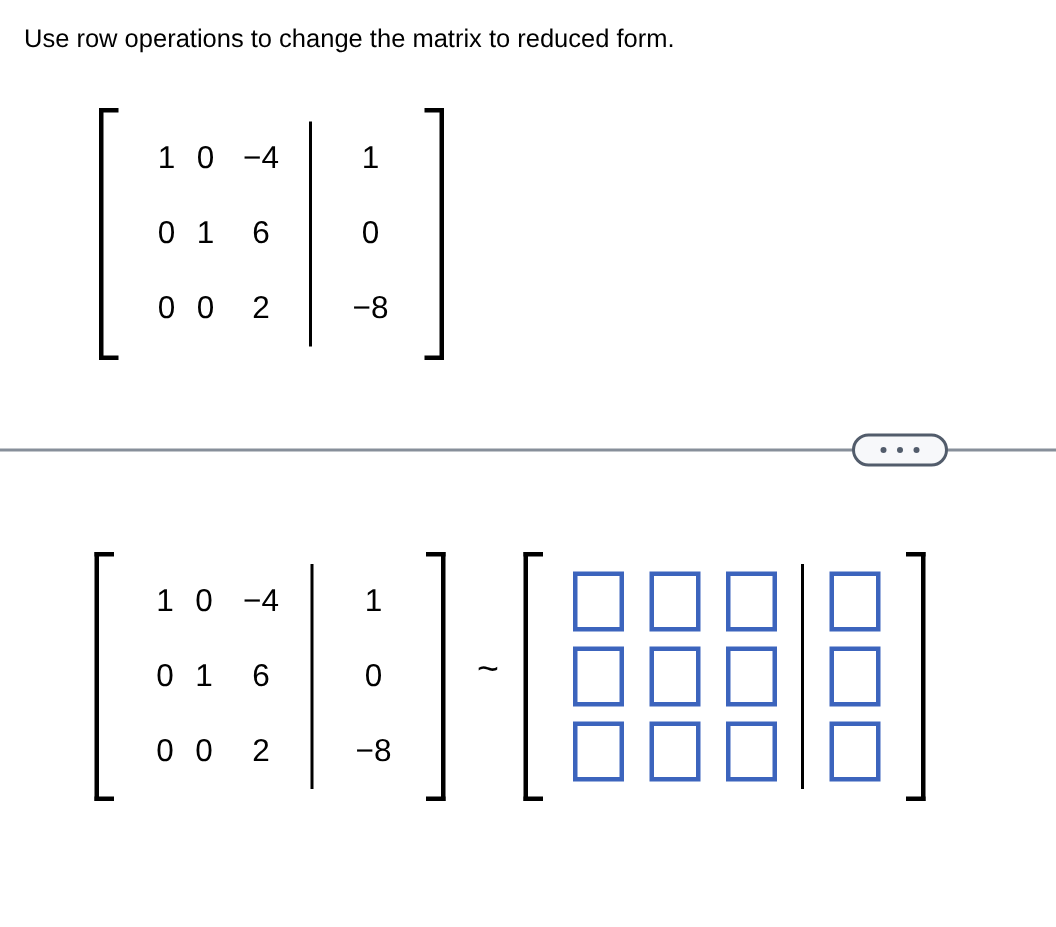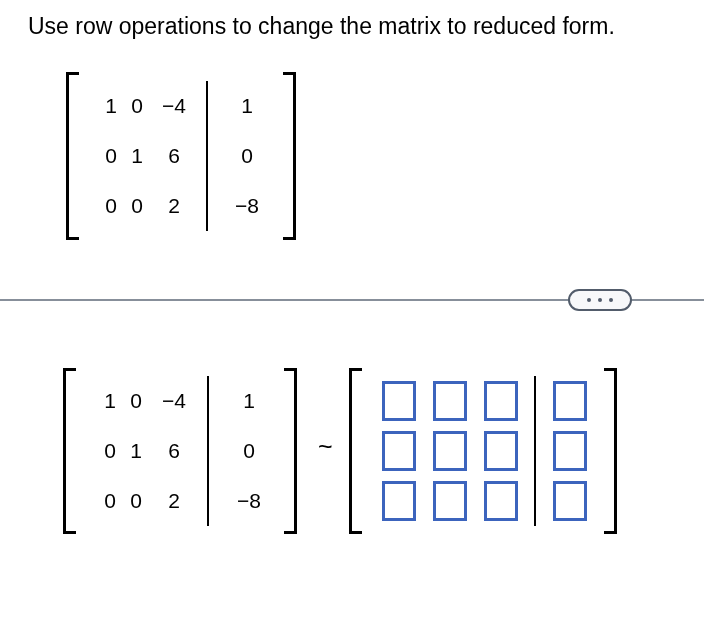--- a/index.html
+++ b/index.html
@@ -14,25 +14,24 @@
     color: #000000;
     position: relative;
     overflow: hidden;
   }
 
   
   .prompt {
     position: absolute;
     left: 16px;
     top: 14px;
-    font-size: 23px;
+    font-size: 17px;
     line-height: 24px;
     color: #000000;
     white-space: nowrap;
-    margin-left: 12px;
   }
 
   
   .matrix {
     position: absolute;
     display: flex;
     align-items: stretch;
   }
 
   .bracket {

